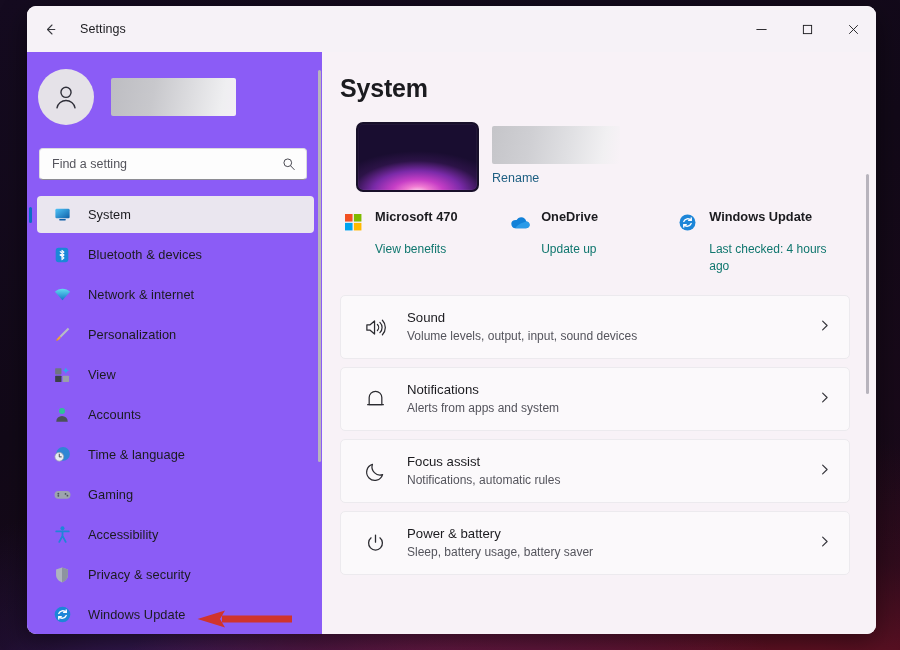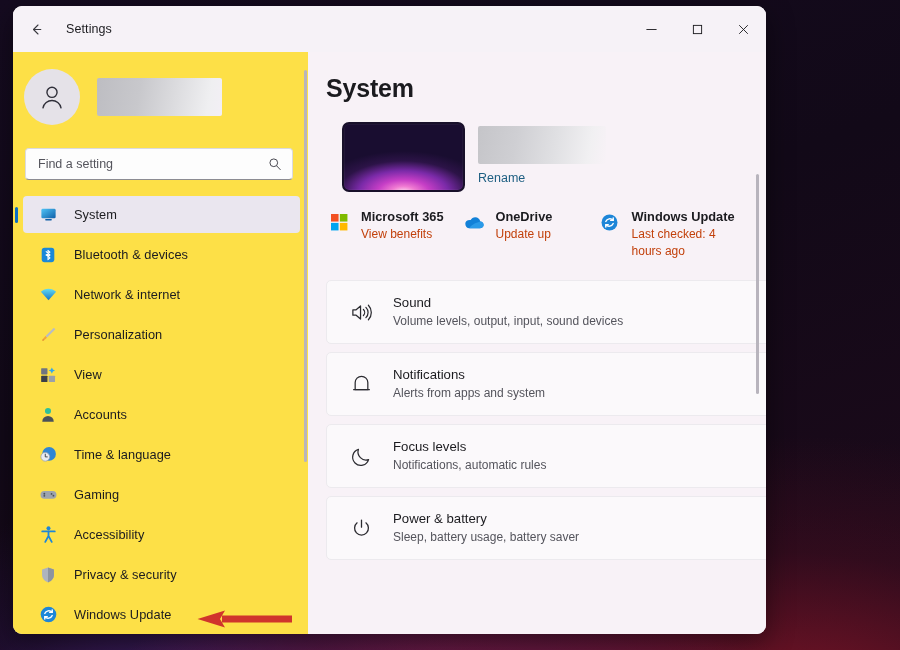--- a/index.html
+++ b/index.html
@@ -19,22 +19,22 @@
     background:
       radial-gradient(ellipse 60% 50% at 50% 118%, rgba(220,60,120,0.85) 0%, rgba(150,35,95,0.55) 35%, rgba(40,12,40,0) 70%),
       radial-gradient(ellipse 70% 60% at 88% 112%, rgba(170,25,45,0.75) 0%, rgba(90,15,35,0.35) 45%, rgba(25,8,25,0) 75%),
       radial-gradient(ellipse 50% 45% at 18% 112%, rgba(120,60,200,0.55) 0%, rgba(50,25,95,0.3) 45%, rgba(20,8,30,0) 78%),
       linear-gradient(160deg, #150b20 0%, #120918 45%, #1d0a1a 100%);
   }
 
   
   #window {
     position: absolute;
-    left: 13px; top: 6px;
-    width: 753px; height: 628px;
+    left: 27px; top: 6px;
+    width: 849px; height: 628px;
     background: #f3eff5;
     border-radius: 9px 9px 9px 9px;
     overflow: hidden;
     box-shadow: 0 8px 28px rgba(0,0,0,0.45);
   }
 
   
   #titlebar {
     position: relative;
     height: 46px;
@@ -59,21 +59,21 @@
     display: flex; align-items: center; justify-content: center;
     cursor: pointer; color: #1b1b1f;
   }
 
   
   #body-split { display: flex; height: calc(628px - 46px); }
 
   
   #sidebar {
     width: 295px;
-    background: #fde047;
+    background: #8b5cf6;
     position: relative;
     flex: 0 0 295px;
     padding-left: 10px;
   }
   #profile {
     display: flex; align-items: center;
     margin: 10px 0 0 1px; height: 70px;
   }
   #avatar {
     width: 56px; height: 56px; border-radius: 50%;
@@ -198,21 +198,21 @@
   .status-icon {
     width: 22px; height: 22px; flex: 0 0 22px;
     display: flex; align-items: center; justify-content: center;
     margin-right: 11px; margin-top: 2px;
   }
   .status-title {
     font-size: 12.8px; font-weight: 700; color: #1b1b1f;
     line-height: 16px;
   }
   .status-sub {
-    font-size: 12px; color: #c2410c; line-height: 17px; margin-top: 1px;
+    font-size: 12px; color: #0f766e; line-height: 17px; margin-top: 16px;
   }
 
   
   #cards { margin-top: 20px; }
   .card {
     height: 64px;
     background: #fbf9fb;
     border: 1px solid #eceaee;
     border-radius: 5px;
     display: flex; align-items: center;
@@ -467,21 +467,21 @@
           <div class="status-item">
             <span class="status-icon">
               <svg width="17" height="17" viewBox="0 0 18 18">
                 <rect x="0" y="0" width="8" height="8" fill="#f25022"></rect>
                 <rect x="9.4" y="0" width="8" height="8" fill="#7fba00"></rect>
                 <rect x="0" y="9.4" width="8" height="8" fill="#00a4ef"></rect>
                 <rect x="9.4" y="9.4" width="8" height="8" fill="#ffb900"></rect>
               </svg>
             </span>
             <div>
-              <div class="status-title">Microsoft 365</div>
+              <div class="status-title">Microsoft 470</div>
               <div class="status-sub">View benefits</div>
             </div>
           </div>
 
           <div class="status-item">
             <span class="status-icon">
               <svg width="21" height="16" viewBox="0 0 22 16">
                 <path d="M6.6 14.6h11.1c2.3 0 3.9-1.6 3.9-3.5 0-1.9-1.5-3.4-3.5-3.5-.4-2.6-2.6-4.5-5.3-4.5-2.1 0-3.9 1.2-4.8 2.9-.3-.1-.6-.1-.9-.1C4.2 5.9 2.4 7.6 2.4 9.8c0 2.5 1.8 4.8 4.2 4.8z" fill="#1281d8"></path>
                 <path d="M6.6 14.6h11.1c2.3 0 3.9-1.6 3.9-3.5 0-1.9-1.5-3.4-3.5-3.5-2.1.6-8.4 2.2-11.5 7z" fill="#2a9ae8"></path>
               </svg>
@@ -550,21 +550,21 @@
             </span>
           </div>
 
           <div class="card">
             <span class="card-icon">
               <svg width="23" height="23" viewBox="0 0 24 24">
                 <path d="M19.4 15.2A8.4 8.4 0 0 1 8.8 4.6 8.5 8.5 0 1 0 19.4 15.2z" fill="none" stroke="currentColor" stroke-width="1.3" stroke-linejoin="round"></path>
               </svg>
             </span>
             <div class="card-text">
-              <div class="card-title">Focus levels</div>
+              <div class="card-title">Focus assist</div>
               <div class="card-sub">Notifications, automatic rules</div>
             </div>
             <span class="card-chev">
               <svg width="13" height="13" viewBox="0 0 14 14">
                   <path d="M5 2.2 9.8 7 5 11.8" fill="none" stroke="currentColor" stroke-width="1.25" stroke-linecap="round" stroke-linejoin="round"></path>
                 </svg>
             </span>
           </div>
 
           <div class="card">

